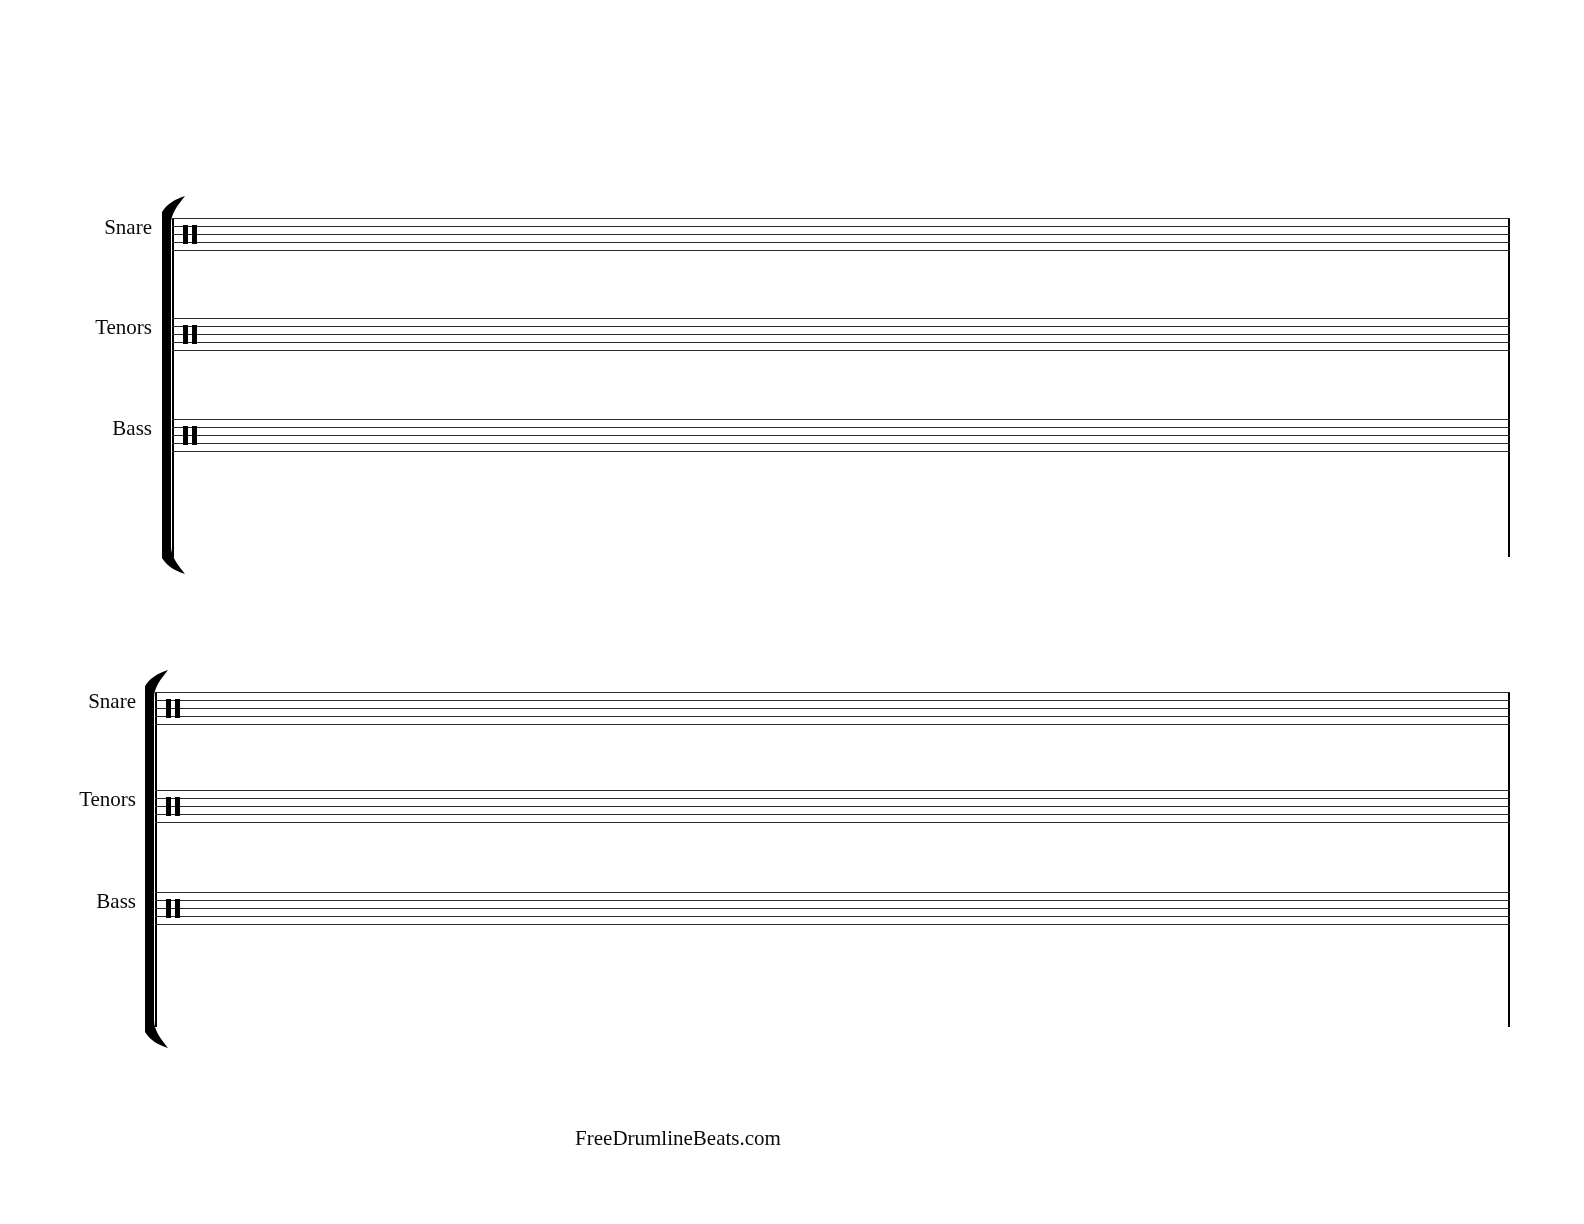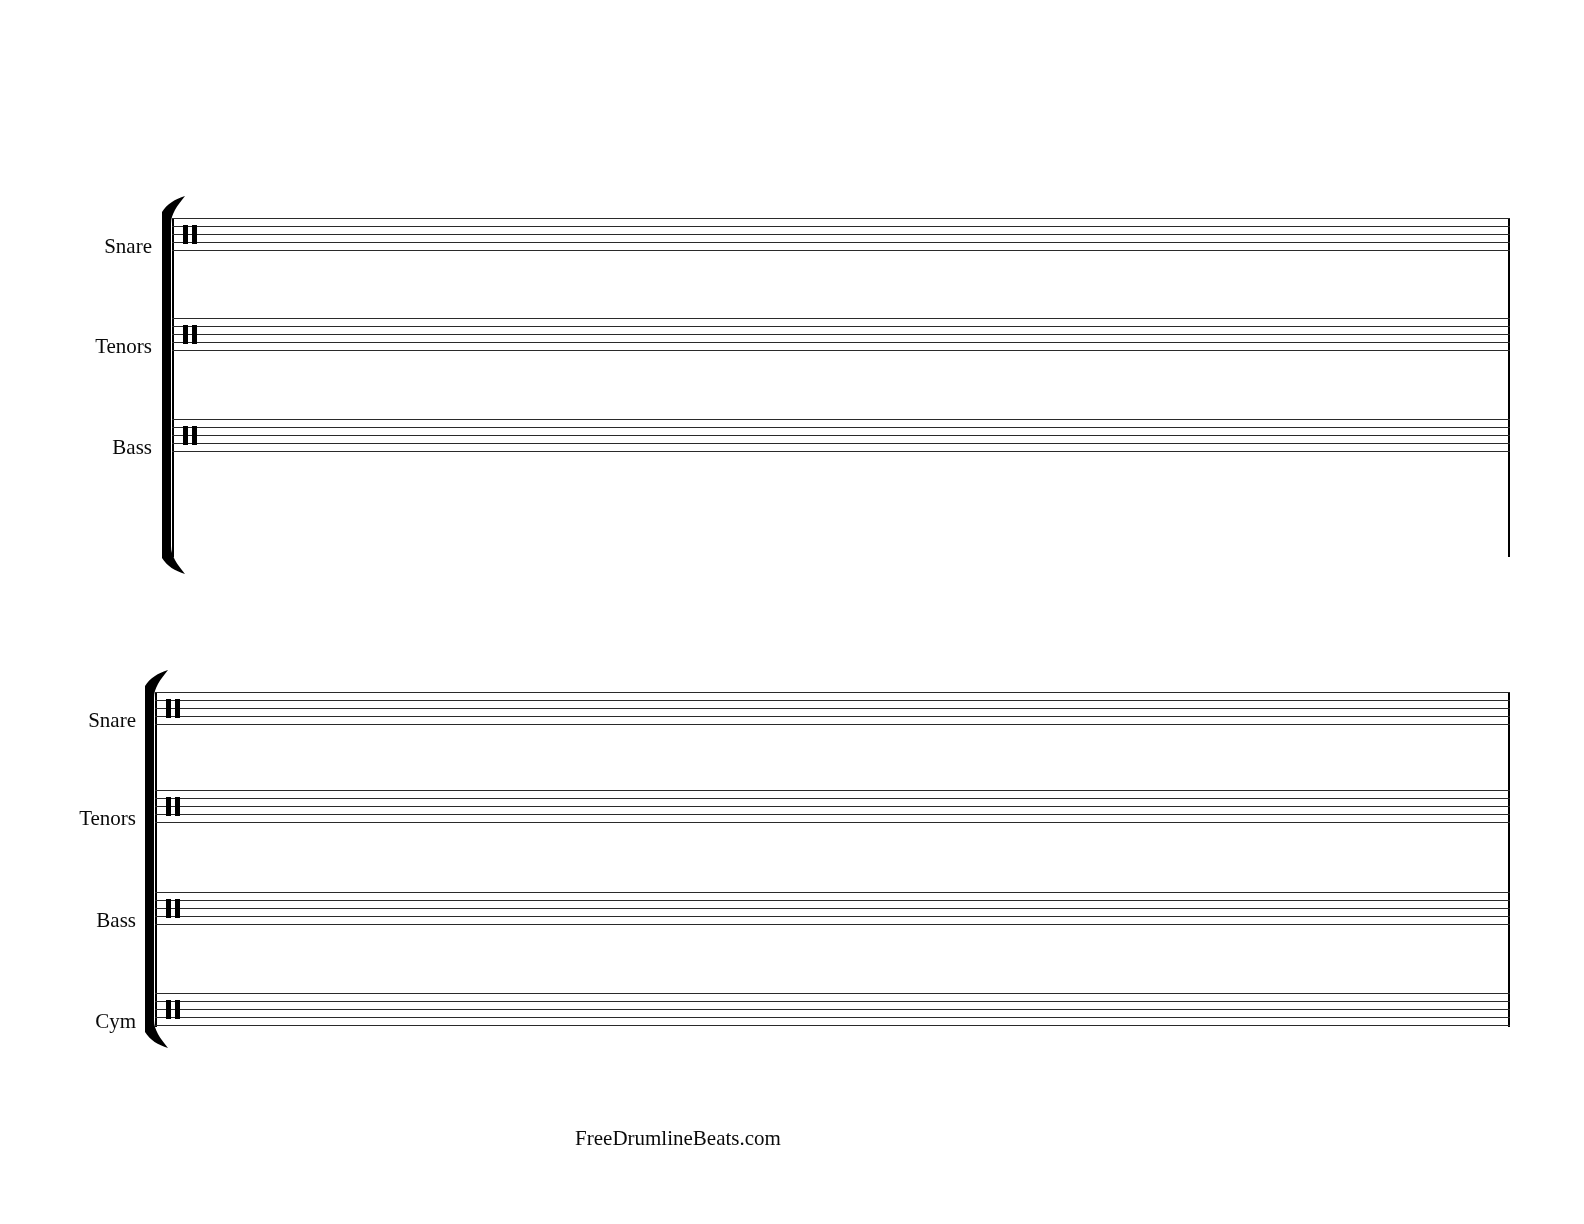--- a/index.html
+++ b/index.html
@@ -31,21 +31,21 @@
   .sline:nth-of-type(2){ top:8px; }
   .sline:nth-of-type(3){ top:16px; }
   .sline:nth-of-type(4){ top:24px; }
   .sline:nth-of-type(5){ top:32px; }
 
   .clef { position:absolute; left:11px; top:7px; height:18.5px; display:flex; }
   .clef .clef-bar { width:5px; height:100%; background:#000; }
   .clef .clef-bar + .clef-bar { margin-left:3.5px; }
 
   .staff-label {
-    position:absolute; top:28px; transform:translateY(-50%);
+    position:absolute; top:9px; transform:translateY(-50%);
     white-space:nowrap; font-size:21px; color:#0a0a0a; text-align:right;
   }
   .system-1 .staff-label { right:calc(100% + 20px); }
   .system-2 .staff-label { right:calc(100% + 19px); }
 
   .footer {
     position:absolute; left:0; top:1126px; width:1348px;
     text-align:center; font-size:21px; color:#0a0a0a;padding-left:8px;
   }
 </style>
@@ -141,28 +141,16 @@
       <div class="sline"></div>
       <div class="sline"></div>
       <div class="sline"></div>
       <div class="sline"></div>
       <div class="clef">
         <span class="clef-bar"></span>
         <span class="clef-bar"></span>
       </div>
     </div>
 
-    <div class="staff" style="top:323px">
-      <div class="staff-label">Cym</div>
-      <div class="sline"></div>
-      <div class="sline"></div>
-      <div class="sline"></div>
-      <div class="sline"></div>
-      <div class="sline"></div>
-      <div class="clef">
-        <span class="clef-bar"></span>
-        <span class="clef-bar"></span>
-      </div>
-    </div>
   </div>
 
   <div class="footer">FreeDrumlineBeats.com</div>
 </div>
 
 </body></html>

